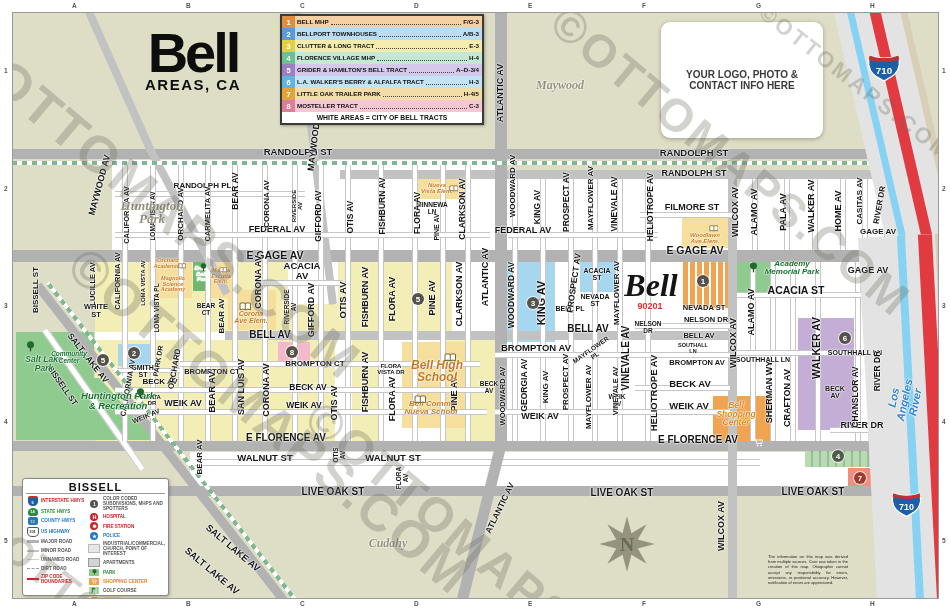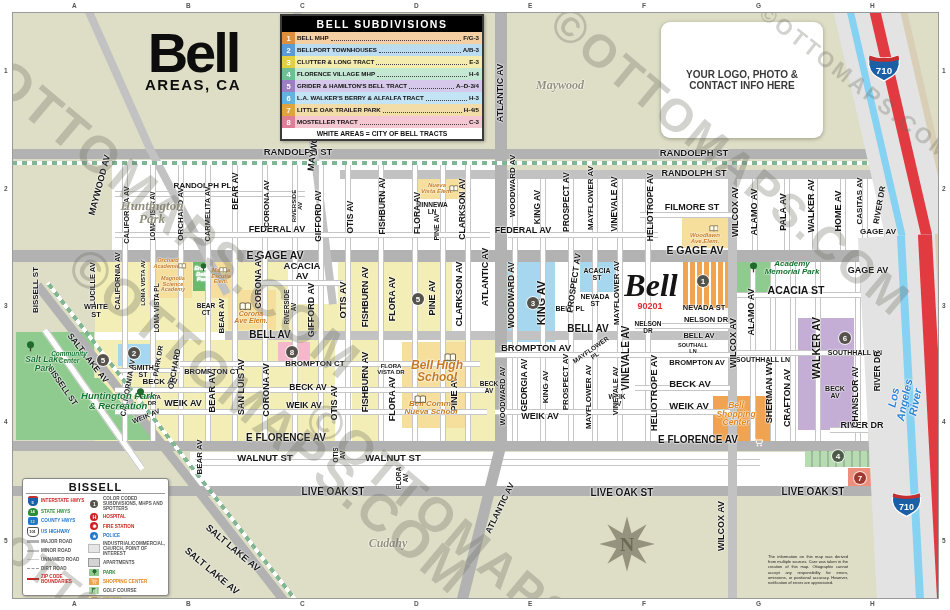--- a/index.html
+++ b/index.html
@@ -443,21 +443,20 @@
       <div class="wm" style="left: 770px; top: 0px; font-size: 22px; transform: rotate(38deg); z-index: 30;">©OTTOMAPS.COM</div>
       <div class="wm" style="left: -5px; top: 505px; font-size: 40px; transform: rotate(38deg); z-index: 30;">©OTTOMAPS.COM</div>
     </div>
 
 <div id="title-block">
   <div id="title-big">Bell</div>
   <div id="title-l2">AREAS, CA</div>
 </div>
 
 <div id="subdiv-box">
-  <div id="subdiv-header">BELL SUBDIVISIONS</div>
   <div id="subdiv-rows">
         <div class="sd-row" style="background: rgb(244, 207, 164);">
           <div class="sd-num" style="background:#dd8f3d">1</div>
     <div class="sd-name">BELL MHP</div>
     <div class="sd-dots"></div>
     <div class="sd-ref">F/G-3</div>
         </div>
         <div class="sd-row" style="background: rgb(188, 220, 242);">
           <div class="sd-num" style="background:#5b9bd5">2</div>
     <div class="sd-name">BELLPORT TOWNHOUSES</div>

